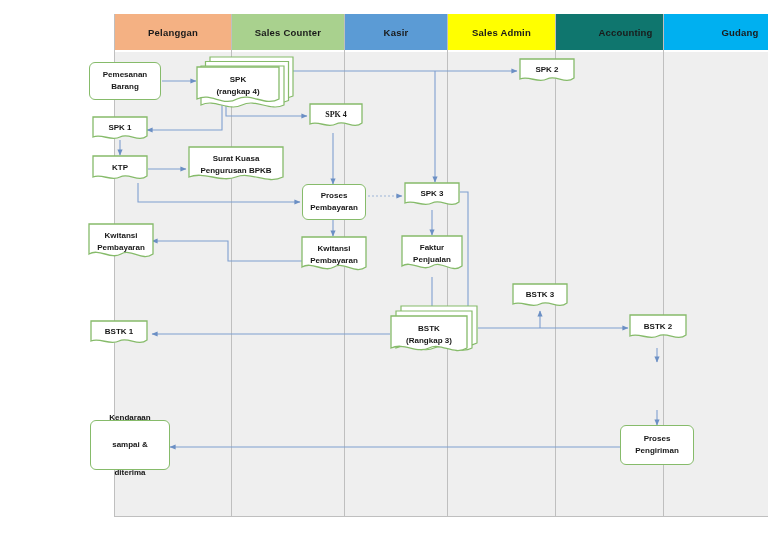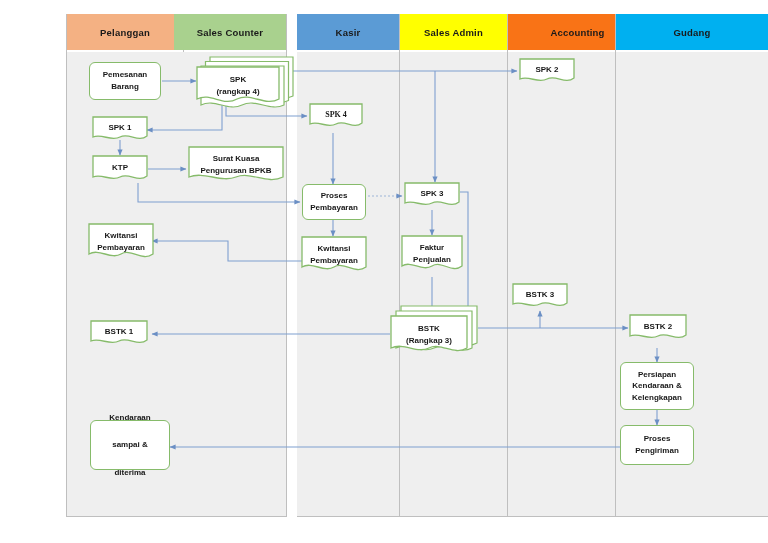--- a/index.html
+++ b/index.html
@@ -5,21 +5,21 @@
   html,body{margin:0;padding:0;background:#ffffff;}
   body{width:768px;height:543px;overflow:hidden;
        font-family:"Liberation Sans","DejaVu Sans",sans-serif;}
 
   #canvas{position:absolute;left:0;top:0;width:768px;height:543px;}
 
   
   #frame{position:absolute;left:66px;top:14px;width:703px;height:503px;}
 
   .lane{position:absolute;top:0;height:503px;box-sizing:border-box;
-        border-right:1px solid #bfbfbf;}
+        border-right:1px solid #bfbfbf;margin-left:48px;}
   .lane:first-child{border-left:1px solid #bfbfbf;}
   .lane-body{position:absolute;left:0;top:38px;width:100%;height:465px;
              background:#efefef;box-sizing:border-box;
              border-bottom:1px solid #bfbfbf;}
   .lane-head{position:absolute;left:0;top:0;width:100%;height:36px;
              box-sizing:border-box;
              display:flex;align-items:center;justify-content:center;
              font-size:9.5px;font-weight:bold;color:#1a1a1a;letter-spacing:.2px;}
 
   
@@ -52,21 +52,21 @@
 
   <div id="frame">
 
     <div class="lane" style="left:0px;width:118px;">
       <div class="lane-head" style="background:#f4b183;">
         <span>Pelanggan</span>
       </div>
       <div class="lane-body"></div>
     </div>
 
-    <div class="lane" style="left:108px;width:113px;text-align:center;">
+    <div class="lane" style="left:118px;width:113px;text-align:center;">
       <div class="lane-head" style="background:#a9d18e;">
         <span>Sales Counter</span>
       </div>
       <div class="lane-body"></div>
     </div>
 
     <div class="lane" style="left:231px;width:103px;text-align:right;">
       <div class="lane-head" style="background:#5b9bd5;">
         <span>Kasir</span>
       </div>
@@ -74,21 +74,21 @@
     </div>
 
     <div class="lane" style="left:334px;width:108px;">
       <div class="lane-head" style="background:#ffff00;">
         <span>Sales Admin</span>
       </div>
       <div class="lane-body"></div>
     </div>
 
     <div class="lane" style="left:442px;width:108px;">
-      <div class="lane-head" style="background:#f97316;padding-left:32px;">
+      <div class="lane-head" style="background:#0f766e;padding-left:32px;">
         <span>Accounting</span>
       </div>
       <div class="lane-body"></div>
     </div>
 
     <div class="lane" style="left:550px;width:153px;">
       <div class="lane-head" style="background:#00b0f0;">
         <span>Gudang</span>
       </div>
       <div class="lane-body"></div>
@@ -295,25 +295,20 @@
 
   <div class="node doc" style="left:629px;top:314px;width:58px;height:30px;">
     <svg class="docsvg" viewBox="0 0 58 30" preserveAspectRatio="none">
       <path d="M1,1 H57 V21 C48,28 38,17 29,22 C20,27 10,18 1,22 Z" fill="#ffffff" stroke="#86bb6a" stroke-width="1.3" vector-effect="non-scaling-stroke"></path>
     </svg>
     <div class="txt">
       <span class="ln">BSTK 2</span>
     </div>
   </div>
 
-  <div class="node proc" style="left:620px;top:362px;width:74px;height:48px;">
-    <span class="ln">Persiapan</span>
-    <span class="ln">Kendaraan &amp;</span>
-    <span class="ln">Kelengkapan</span>
-  </div>
 
   <div class="node proc" style="left:620px;top:425px;width:74px;height:40px;">
     <span class="ln">Proses</span>
     <span class="ln">Pengiriman</span>
   </div>
 
   <div class="node proc" style="left:90px;top:420px;width:80px;height:50px;gap:16px;">
     <span class="ln">Kendaraan</span>
     <span class="ln">sampai &amp;</span>
     <span class="ln">diterima</span>

